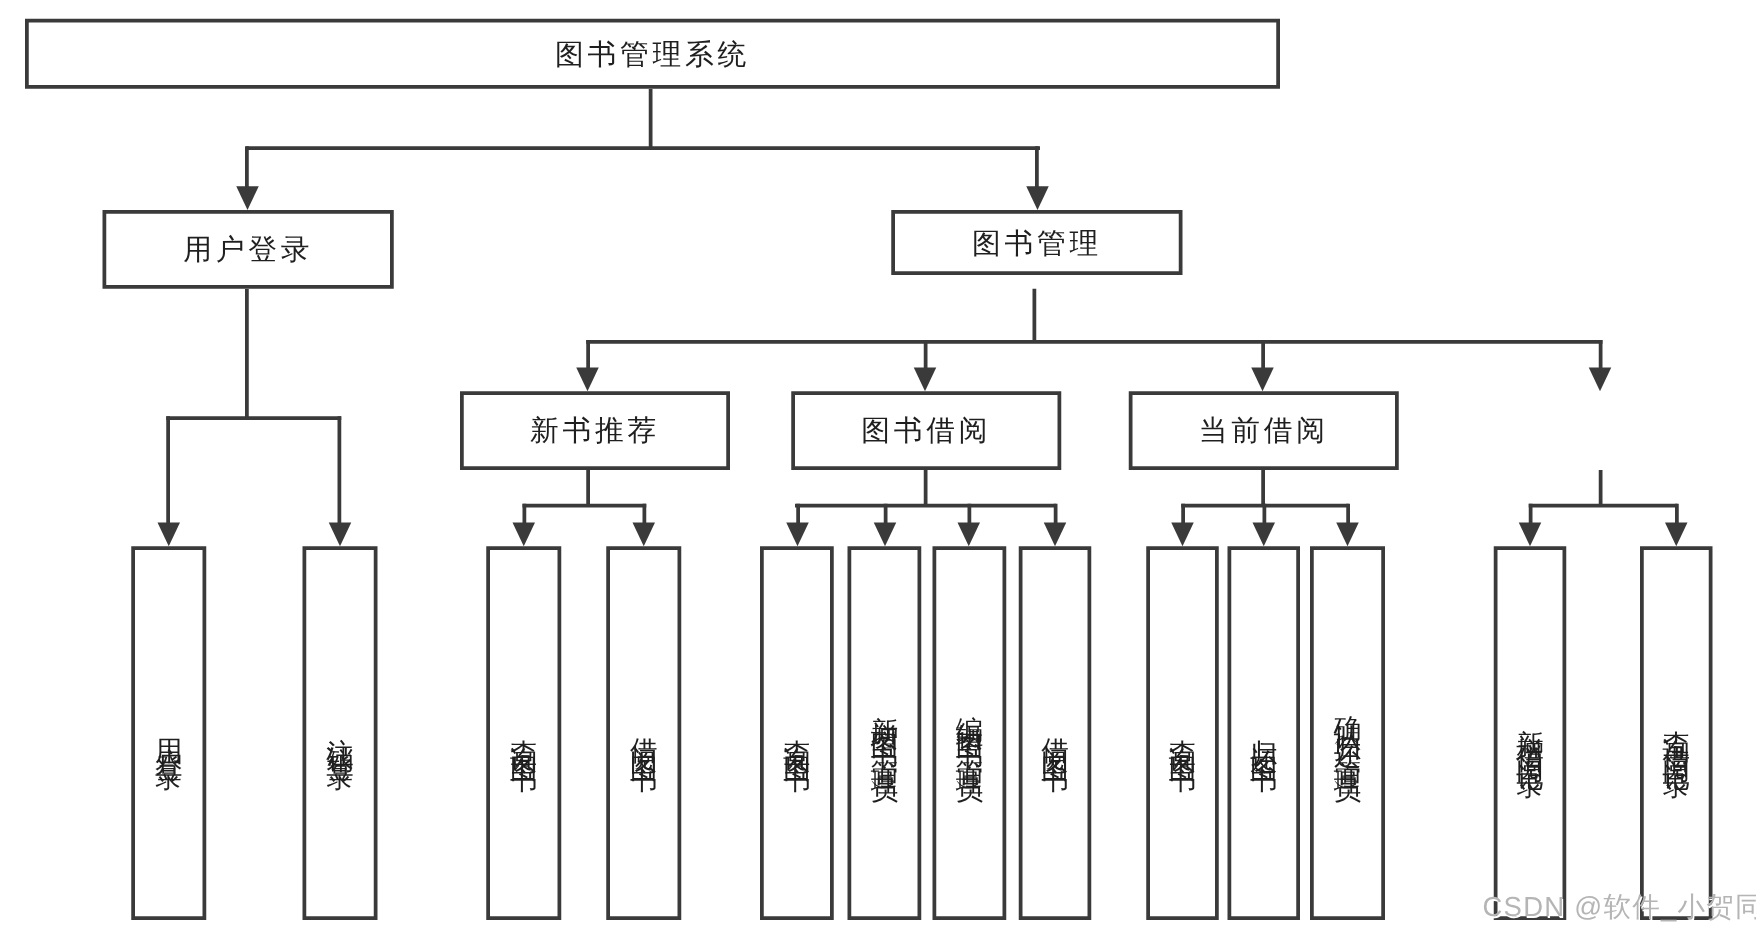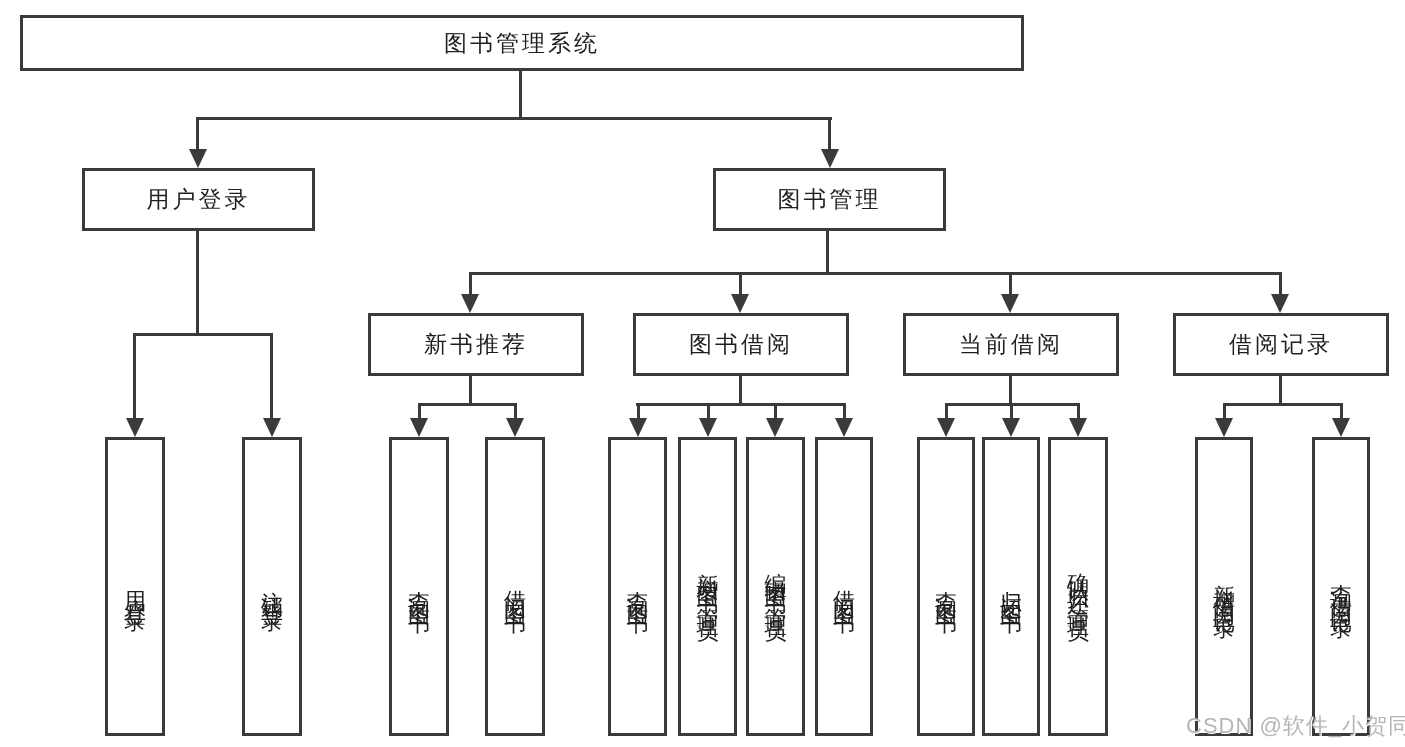--- a/index.html
+++ b/index.html
@@ -102,35 +102,32 @@
   <div class="vl" style="left:1340px;top:403px;height:17px"></div>
   <div class="arrow" style="left:1332px;top:418px"></div>
 
   <div class="box" style="left:20px;top:15px;width:1004px;height:56px">
     <span class="lbl">图书管理系统</span>
   </div>
 
   <div class="box" style="left:82px;top:168px;width:233px;height:63px">
     <span class="lbl">用户登录</span>
   </div>
-  <div class="box" style="left:713px;top:168px;width:233px;height:63px">
+  <div class="box" style="left:713px;top:168px;width:233px;height:52px">
     <span class="lbl">图书管理</span>
   </div>
 
   <div class="box" style="left:368px;top:313px;width:216px;height:63px">
     <span class="lbl">新书推荐</span>
   </div>
   <div class="box" style="left:903px;top:313px;width:216px;height:63px">
     <span class="lbl">当前借阅</span>
   </div>
   <div class="box" style="left:633px;top:313px;width:216px;height:63px">
     <span class="lbl">图书借阅</span>
-  </div>
-  <div class="box" style="left:1173px;top:313px;width:216px;height:63px">
-    <span class="lbl">借阅记录</span>
   </div>
 
   <div class="box vbox" style="left:105px;top:437px;width:60px;height:299px">
     <span class="lbl">用户登录</span>
   </div>
   <div class="box vbox" style="left:242px;top:437px;width:60px;height:299px">
     <span class="lbl">注销登录</span>
   </div>
 
   <div class="box vbox" style="left:389px;top:437px;width:60px;height:299px">

